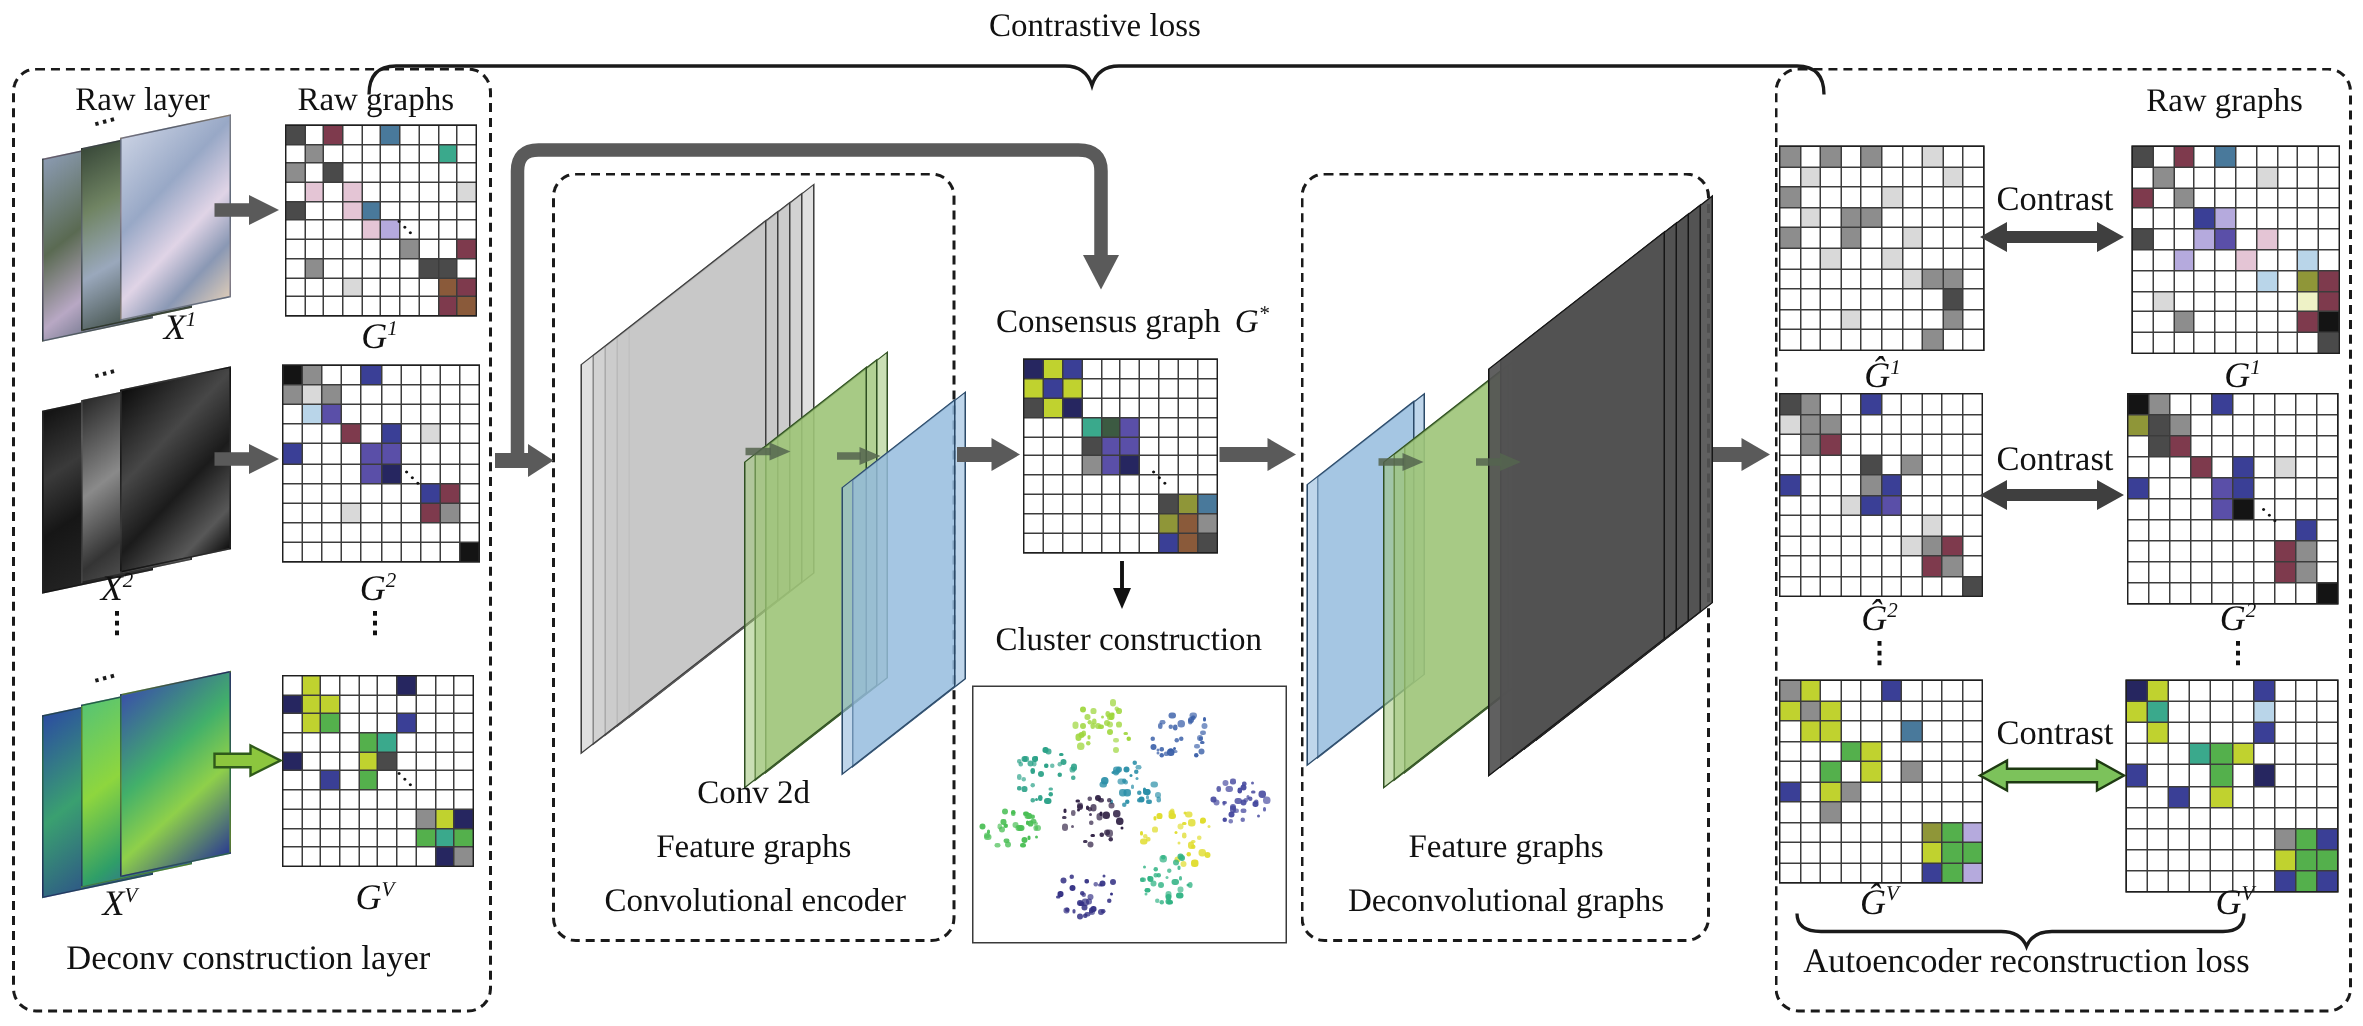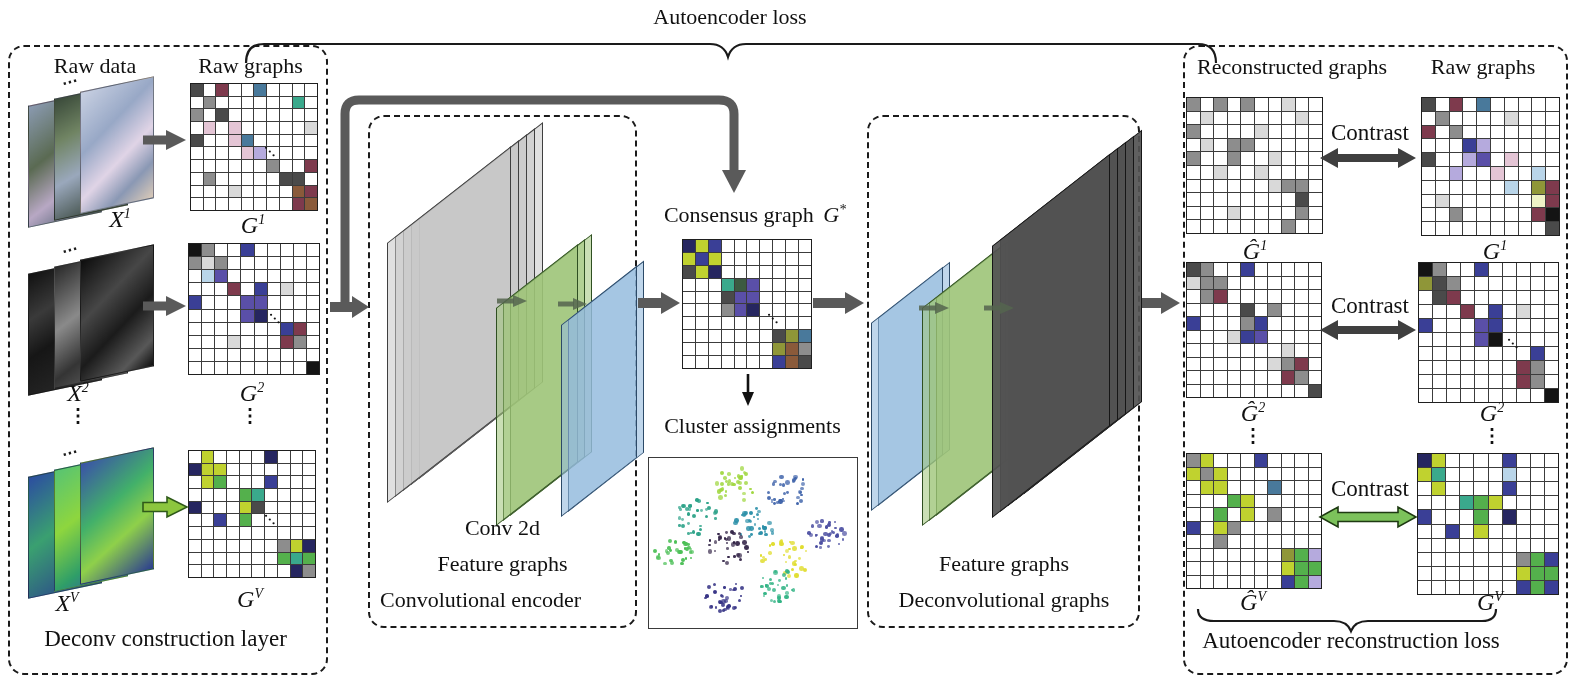--- a/index.html
+++ b/index.html
@@ -47,23 +47,23 @@
 </head>
 <body>
 
 <div id="canvas">
 
   <div class="dash" style="left:8px;top:45px;width:320px;height:630px;"></div>
   <div class="dash" style="left:368px;top:115px;width:269px;height:513px;"></div>
   <div class="dash" style="left:867px;top:115px;width:273px;height:513px;"></div>
   <div class="dash" style="left:1183px;top:45px;width:385px;height:630px;"></div>
 
-  <div class="txt z7" style="left:600px;top:5px;width:260px;">Autoencoder loss</div>
-
-  <div class="txt" style="left:25px;top:54px;width:140px;">Raw data</div>
+  <div class="txt z7" style="left:600px;top:5px;width:260px;">Contrastive loss</div>
+
+  <div class="txt" style="left:25px;top:54px;width:140px;">Raw layer</div>
   <div class="txt" style="left:178px;top:54px;width:145px;">Raw graphs</div>
 
   <div class="stack" style="left:28px;top:84px;">
     <div class="layerimg l-x1a" style="left:0;top:14px;"></div>
     <div class="layerimg l-x1b" style="left:26px;top:7px;"></div>
     <div class="layerimg l-x1c" style="left:52px;top:0;"></div>
     <span class="sdots" style="left:34px;top:-10px;">⋯</span>
   </div>
   <div class="stack" style="left:28px;top:252px;">
     <div class="layerimg l-x2a" style="left:0;top:14px;"></div>
@@ -1107,21 +1107,21 @@
   <div class="txt mlabel" style="left:80px;top:206px;width:80px;">
     <i class="mbase">X</i><sup class="msup">1</sup></div>
   <div class="txt mlabel" style="left:213px;top:212px;width:80px;">
     <i class="mbase">G</i><sup class="msup">1</sup></div>
   <div class="txt mlabel" style="left:38px;top:380px;width:80px;">
     <i class="mbase">X</i><sup class="msup">2</sup></div>
   <div class="txt mlabel" style="left:212px;top:380px;width:80px;">
     <i class="mbase">G</i><sup class="msup">2</sup></div>
   <div class="ell" style="left:58px;top:408px;width:40px;">⋮</div>
   <div class="ell" style="left:230px;top:408px;width:40px;">⋮</div>
-  <div class="txt mlabel" style="left:32px;top:590px;width:70px;">
+  <div class="txt mlabel" style="left:45px;top:590px;width:70px;">
     <i class="mbase">X</i><sup class="msup">V</sup></div>
   <div class="txt mlabel" style="left:215px;top:586px;width:70px;">
     <i class="mbase">G</i><sup class="msup">V</sup></div>
   <div class="txt big" style="left:18px;top:626px;width:295px;">Deconv construction layer</div>
 
   <div class="sheet enc-gray" style="left:419px;top:219px;width:124px;height:260px;"></div>
   <div class="sheet enc-gray" style="left:411px;top:225px;width:124px;height:260px;"></div>
   <div class="sheet enc-gray" style="left:403px;top:231px;width:124px;height:260px;"></div>
   <div class="sheet enc-gray" style="left:395px;top:237px;width:124px;height:260px;"></div>
   <div class="sheet enc-gray" style="left:387px;top:243px;width:124px;height:260px;"></div>
@@ -1137,28 +1137,28 @@
   <div class="sheet enc-green" style="left:929px;top:303px;width:84px;height:218px;"></div>
   <div class="sheet enc-green" style="left:922px;top:308px;width:84px;height:218px;"></div>
   <div class="sheet dec-gray" style="left:1024px;top:222px;width:118px;height:272px;"></div>
   <div class="sheet dec-gray" style="left:1016px;top:228px;width:118px;height:272px;"></div>
   <div class="sheet dec-gray" style="left:1008px;top:234px;width:118px;height:272px;"></div>
   <div class="sheet dec-gray" style="left:1000px;top:240px;width:118px;height:272px;"></div>
   <div class="sheet dec-gray" style="left:992px;top:246px;width:118px;height:272px;"></div>
 
   <div class="txt" style="left:375px;top:516px;width:255px;">Conv 2d</div>
   <div class="txt" style="left:375px;top:552px;width:255px;">Feature graphs</div>
-  <div class="txt" style="left:353px;top:588px;width:255px;">Convolutional encoder</div>
+  <div class="txt" style="left:376px;top:588px;width:255px;">Convolutional encoder</div>
   <div class="txt" style="left:874px;top:552px;width:260px;">Feature graphs</div>
   <div class="txt" style="left:874px;top:588px;width:260px;">Deconvolutional graphs</div>
 
   <div class="txt z7" style="left:640px;top:202px;width:230px;text-align:center;">
     <span>Consensus graph</span>
     <i class="mbase" style="margin-left:4px;">G</i><sup class="msup">*</sup></div>
-  <div class="txt" style="left:640px;top:414px;width:225px;">Cluster assignments</div>
+  <div class="txt" style="left:640px;top:414px;width:225px;">Cluster construction</div>
   <div id="cluster-box" style="left:648px;top:457px;width:210px;height:172px;">
       <div class="cdot" style="left: 89.7985px; top: 17.2219px; width: 4.61007px; height: 4.61007px; background: rgb(158, 214, 60); opacity: 0.91;"></div>
       <div class="cdot" style="left: 95.4894px; top: 13.788px; width: 3.78033px; height: 3.78033px; background: rgb(158, 214, 60); opacity: 0.85;"></div>
       <div class="cdot" style="left: 94.8829px; top: 23.2047px; width: 3.83768px; height: 3.83768px; background: rgb(158, 214, 60); opacity: 0.79;"></div>
       <div class="cdot" style="left: 91.5804px; top: 16.6962px; width: 2.48172px; height: 2.48172px; background: rgb(158, 214, 60); opacity: 0.93;"></div>
       <div class="cdot" style="left: 77.8158px; top: 24.4219px; width: 3.3186px; height: 3.3186px; background: rgb(158, 214, 60); opacity: 0.8;"></div>
       <div class="cdot" style="left: 74.2241px; top: 17.9258px; width: 3.64341px; height: 3.64341px; background: rgb(158, 214, 60); opacity: 0.78;"></div>
       <div class="cdot" style="left: 78.5676px; top: 21.1777px; width: 3.63952px; height: 3.63952px; background: rgb(158, 214, 60); opacity: 0.79;"></div>
       <div class="cdot" style="left: 102.23px; top: 32.9277px; width: 3.08814px; height: 3.08814px; background: rgb(158, 214, 60); opacity: 0.98;"></div>
       <div class="cdot" style="left: 72.0116px; top: 29.1288px; width: 3.42877px; height: 3.42877px; background: rgb(158, 214, 60); opacity: 0.82;"></div>
@@ -1468,21 +1468,20 @@
       <div class="cdot" style="left: 68.7719px; top: 142.3px; width: 4.19325px; height: 4.19325px; background: rgb(52, 49, 132); opacity: 0.89;"></div>
       <div class="cdot" style="left: 90.8319px; top: 127.777px; width: 4.04439px; height: 4.04439px; background: rgb(52, 49, 132); opacity: 0.87;"></div>
       <div class="cdot" style="left: 64.1073px; top: 125.016px; width: 3.12674px; height: 3.12674px; background: rgb(52, 49, 132); opacity: 0.86;"></div>
       <div class="cdot" style="left: 85.0878px; top: 148.228px; width: 3.10281px; height: 3.10281px; background: rgb(52, 49, 132); opacity: 0.84;"></div>
       <div class="cdot" style="left: 72.3586px; top: 136.658px; width: 2.9309px; height: 2.9309px; background: rgb(52, 49, 132); opacity: 0.69;"></div>
       <div class="cdot" style="left: 70.3135px; top: 142.6px; width: 3.4759px; height: 3.4759px; background: rgb(52, 49, 132); opacity: 0.92;"></div>
       <div class="cdot" style="left: 63.6956px; top: 131.61px; width: 4.10475px; height: 4.10475px; background: rgb(52, 49, 132); opacity: 0.97;"></div>
       <div class="cdot" style="left: 54.9786px; top: 138.507px; width: 2.72646px; height: 2.72646px; background: rgb(52, 49, 132); opacity: 0.86;"></div>
     </div>
 
-  <div class="txt" style="left:1192px;top:55px;width:200px;">Reconstructed graphs</div>
   <div class="txt" style="left:1408px;top:55px;width:150px;">Raw graphs</div>
   <div class="txt big" style="left:1320px;top:120px;width:100px;">Contrast</div>
   <div class="txt big" style="left:1320px;top:293px;width:100px;">Contrast</div>
   <div class="txt big" style="left:1320px;top:476px;width:100px;">Contrast</div>
 
   <div class="txt mlabel" style="left:1215px;top:238px;width:80px;">
     <i class="mbase">Ĝ</i><sup class="msup">1</sup></div>
   <div class="txt mlabel" style="left:1455px;top:238px;width:80px;">
     <i class="mbase">G</i><sup class="msup">1</sup></div>
   <div class="txt mlabel" style="left:1213px;top:400px;width:80px;">

